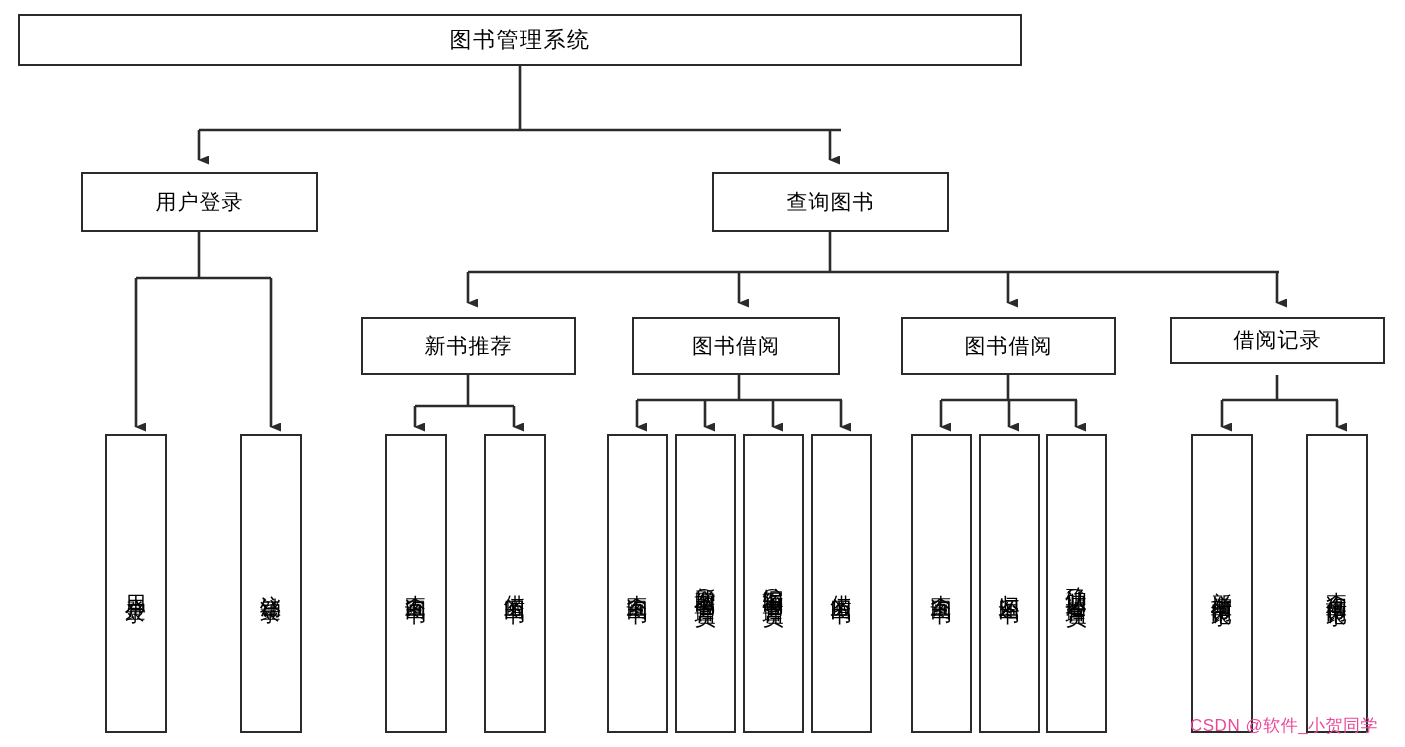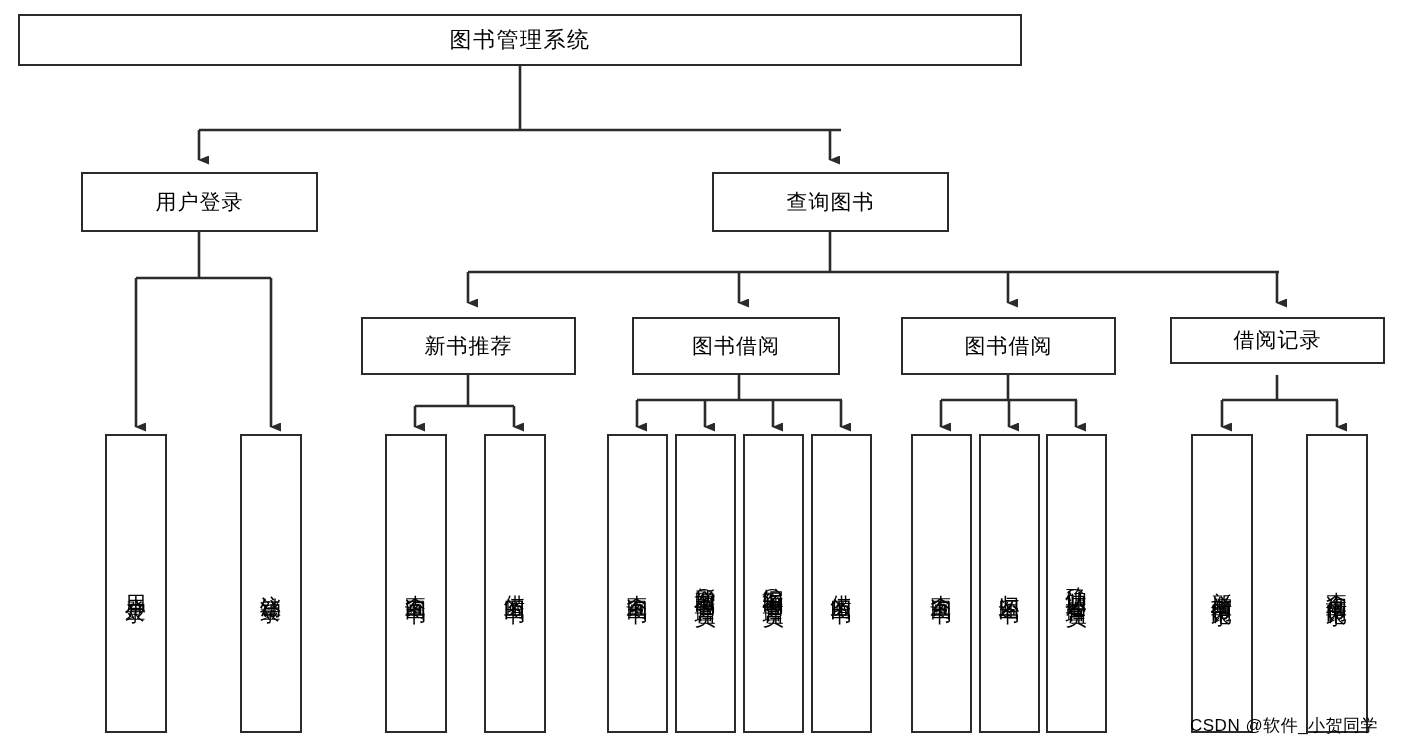--- a/index.html
+++ b/index.html
@@ -60,21 +60,21 @@
     writing-mode: vertical-rl;
     text-orientation: upright;
     font-size: 21px;
     letter-spacing: 3px;
     line-height: 1;
     max-height: 100%;
   }
   .watermark {
     position: absolute;
     font-size: 17px;
-    color: #000000;
+    color: #ec4899;
     white-space: nowrap;
     letter-spacing: 0.5px;
   }
 </style>
 </head>
 <body>
 
 <div id="diagram-root">
 
   <svg id="edges-layer" width="1405" height="747" viewBox="0 0 1405 747" xmlns="http://www.w3.org/2000/svg">

